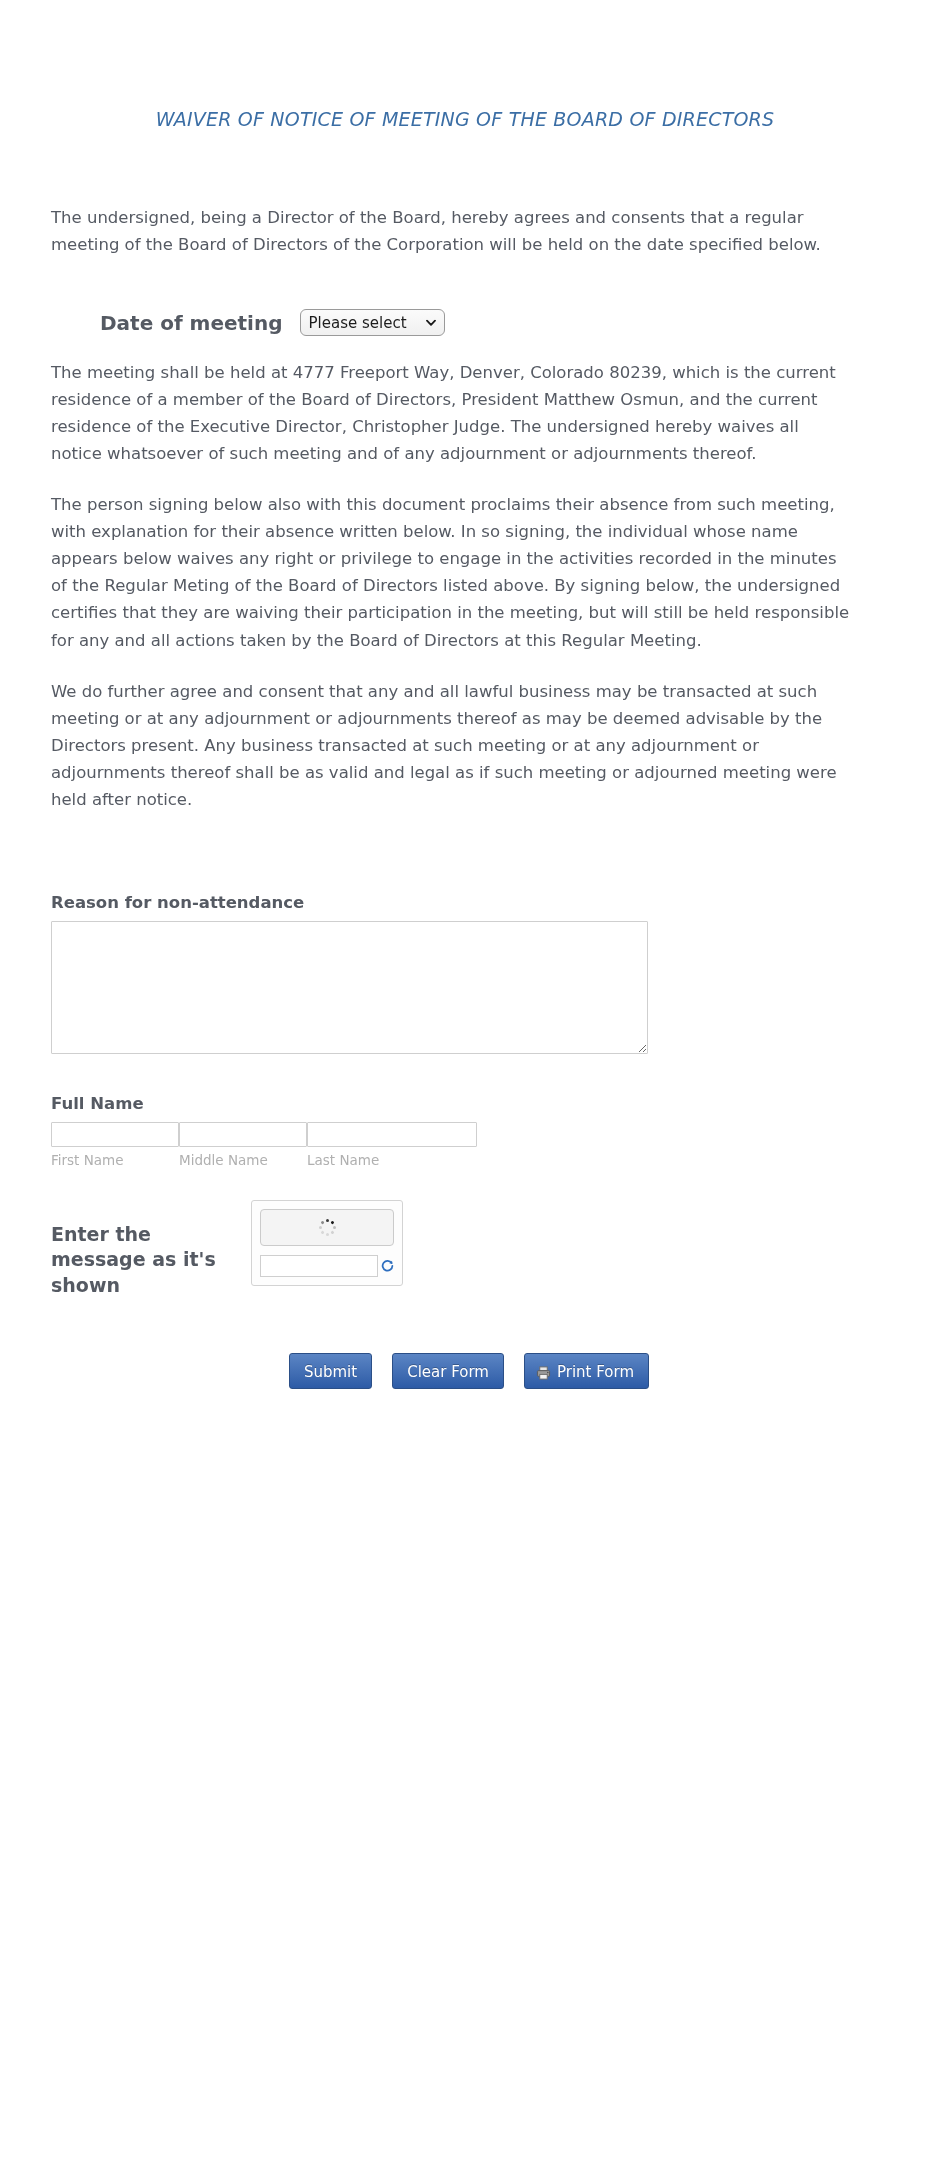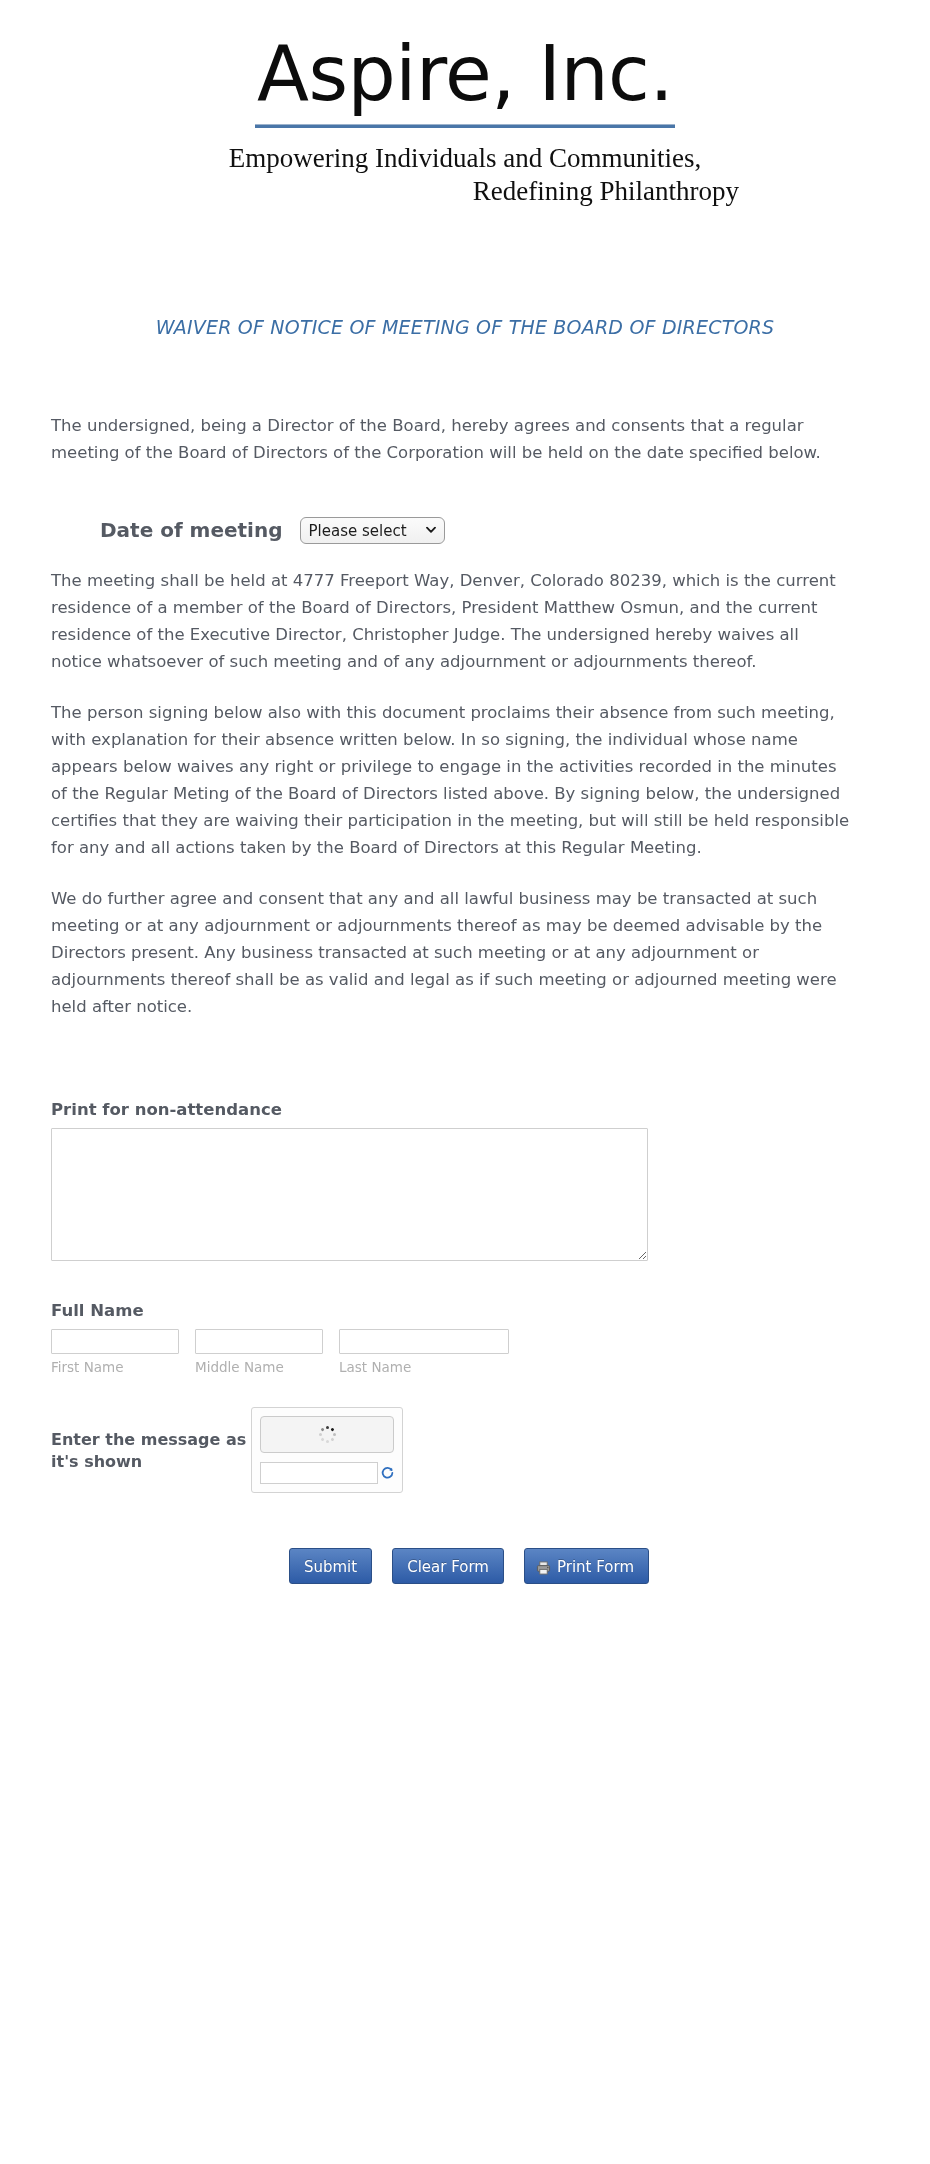--- a/index.html
+++ b/index.html
@@ -153,21 +153,20 @@
     font-size: 14px;
     color: #333;
     padding: 6px 8px;
     display: block;
   }
 
   .spacer-before-name { height: 40px; }
 
   .name-inputs {
     display: flex;
-    gap: 16px;
   }
   .name-cell { width: 128px; }
   .name-cell.last { width: 170px; }
   input.name-input {
     width: 100%;
     height: 25px;
     border: 1px solid #cfcfcf;
     background: #ffffff;
     border-radius: 1px;
     font-family: "DejaVu Sans", "Liberation Sans", sans-serif;
@@ -182,21 +181,21 @@
     margin-top: 5px;
   }
 
   
   .captcha-row {
     display: flex;
     align-items: flex-start;
     padding: 32px 0 0 51px;
   }
   .captcha-label {
-    font-size: 16px;
+    font-size: 19px;
     font-weight: bold;
     color: #555a63;
     width: 200px;
     line-height: 1.34;
     padding-top: 22px;
   }
   .captcha-widget {
     border: 1px solid #d3d3d3;
     background: #fdfdfd;
     border-radius: 3px;
@@ -274,28 +273,20 @@
     margin-left: 8px;
   }
   .btn.print { padding-left: 11px; }
   .printer-icon { width: 15px; height: 14px; display: block; }
 </style>
 </head>
 <body>
 
 <div class="page">
 
-  <div class="letterhead">
-    <div class="brand-name">Aspire, Inc.</div>
-    <div class="brand-rule"></div>
-    <div class="brand-tagline">
-      <span>Empowering Individuals and Communities,</span>
-      <span class="line2">Redefining Philanthropy</span>
-    </div>
-  </div>
 
   <div class="form-title">WAIVER OF NOTICE OF MEETING OF THE BOARD OF DIRECTORS</div>
 
   <div class="body-area">
     <p class="para intro">The undersigned, being a Director of the Board, hereby agrees and consents that a regular meeting of the Board of Directors of the Corporation will be held on the date specified below.</p>
   </div>
 
   <div class="date-row">
     <span class="date-label">Date of meeting</span>
     <span class="select-wrap">
@@ -310,21 +301,21 @@
 
   <div class="body-area">
     <p class="para after-select">The meeting shall be held at 4777 Freeport Way, Denver, Colorado 80239, which is the current residence of a member of the Board of Directors, President Matthew Osmun, and the current residence of the Executive Director, Christopher Judge.  The undersigned hereby waives all notice whatsoever of such meeting and of any adjournment or adjournments thereof.</p>
     <p class="para">The person signing below also with this document proclaims their absence from such meeting, with explanation for their absence written below.  In so signing, the individual whose name appears below waives any right or privilege to engage in the activities recorded in the minutes of the Regular Meting of the Board of Directors listed above.  By signing below, the undersigned certifies that they are waiving their participation in the meeting, but will still be held responsible for any and all actions taken by the Board of Directors at this Regular Meeting.</p>
     <p class="para">We do further agree and consent that any and all lawful business may be transacted at such meeting or at any adjournment or adjournments thereof as may be deemed advisable by the Directors present. Any business transacted at such meeting or at any adjournment or adjournments thereof shall be as valid and legal as if such meeting or adjourned meeting were held after notice.</p>
   </div>
 
   <div class="spacer-before-reason"></div>
 
   <div class="field-block">
-    <label class="field-label">Print for non-attendance</label>
+    <label class="field-label">Reason for non-attendance</label>
     <textarea class="reason-box" placeholder="" style=""></textarea>
   </div>
 
   <div class="spacer-before-name"></div>
 
   <div class="field-block">
     <label class="field-label">Full Name</label>
     <div class="name-inputs">
       <div class="name-cell">
         <input class="name-input" type="text" placeholder="" style="">

